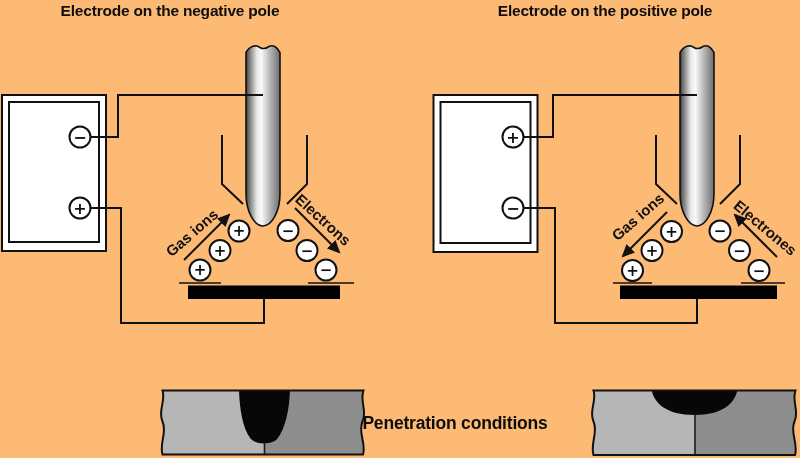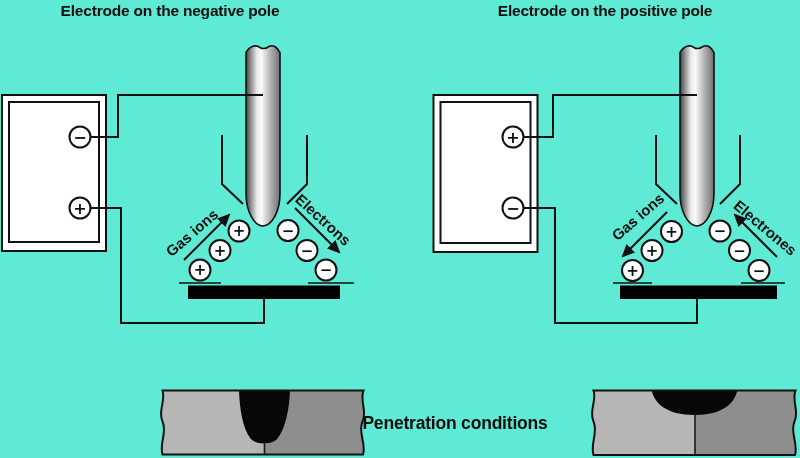--- a/index.html
+++ b/index.html
@@ -1,16 +1,16 @@
 <!DOCTYPE html>
 <html><head>
 <meta charset="utf-8">
 <style>
   html,body{margin:0;padding:0;background:#ffffff;}
-  .stage{position:relative;width:800px;height:458px;background:#5eead4;overflow:hidden;
+  .stage{position:relative;width:800px;height:458px;background:#fdba74;overflow:hidden;
          font-family:"Liberation Sans", sans-serif;}
   svg{display:block;}
   .t-title{font-family:"Liberation Sans",sans-serif;font-weight:bold;font-size:15.5px;
            letter-spacing:-0.2px;fill:#0d0d0d;}
   .t-flow{font-family:"Liberation Sans",sans-serif;font-weight:bold;font-size:15px;fill:#111;}
   .t-sign{font-family:"DejaVu Sans",sans-serif;font-weight:bold;font-size:15px;fill:#111;}
   .t-sign-big{font-family:"DejaVu Sans",sans-serif;font-weight:bold;font-size:16px;fill:#111;}
   .t-pen{font-family:"Liberation Sans",sans-serif;font-weight:bold;font-size:17.5px;
          letter-spacing:-0.2px;fill:#0d0d0d;}
   .wire{fill:none;stroke:#111;stroke-width:2;}

